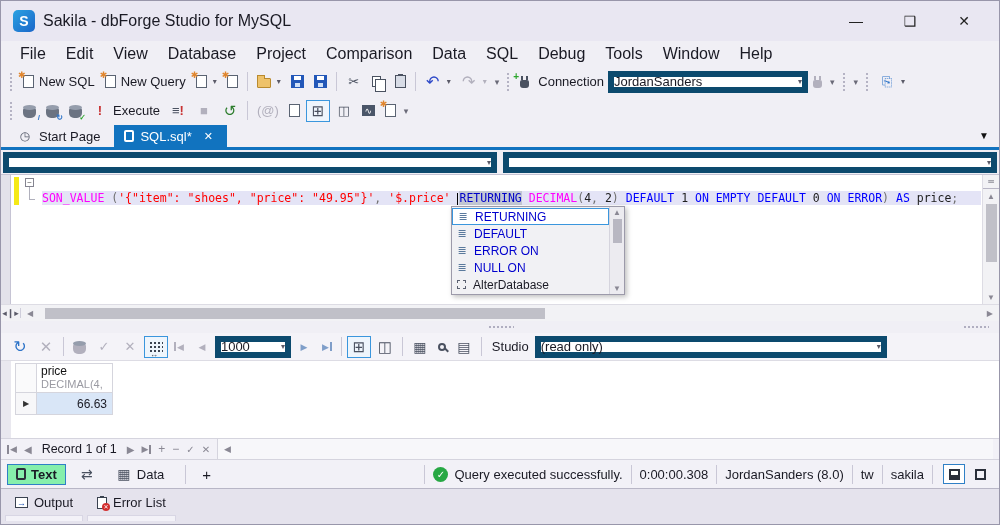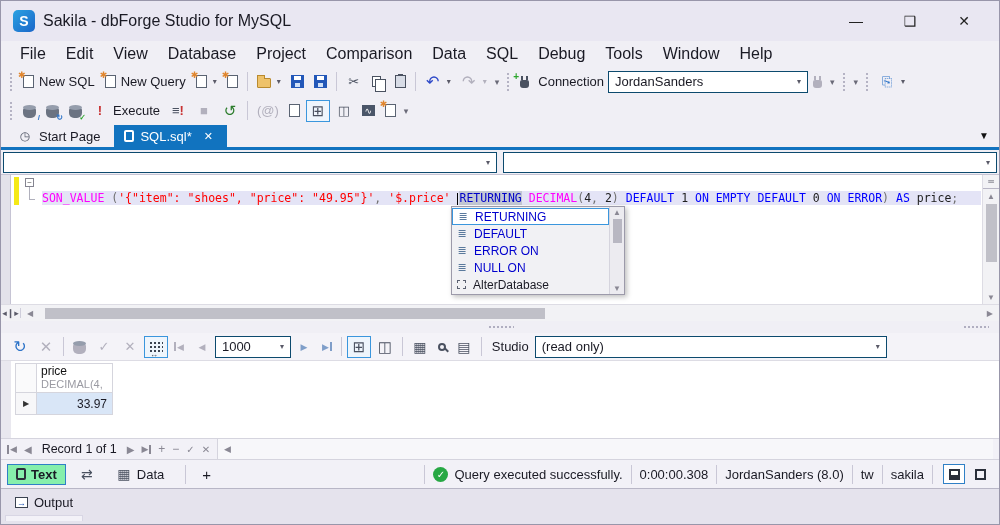--- a/index.html
+++ b/index.html
@@ -46,21 +46,21 @@
   .i-plug{width:9px;height:8px;background:#4a5160;border-radius:2px 2px 3px 3px;position:relative;margin-top:4px;flex:0 0 9px;}
   .i-plug::before{content:"";position:absolute;top:-4px;left:1px;width:2px;height:4px;background:#4a5160;}
   .i-plug::after{content:"";position:absolute;top:-4px;right:1px;width:2px;height:4px;background:#4a5160;}
   .i-plug.add .plus{position:absolute;top:-9px;left:-7px;color:#2aa52a;font-size:10px;font-weight:bold;}
   .i-plug.gray{background:#b2b0bd;} .i-plug.gray::before,.i-plug.gray::after{background:#b2b0bd;}
   .i-mag{width:8px;height:8px;border:2px solid #4a5160;border-radius:50%;position:relative;flex:0 0 8px;}
   .i-mag::after{content:"";position:absolute;width:5px;height:2px;background:#4a5160;transform:rotate(45deg);right:-5px;bottom:-2px;}
   .i-dots{width:14px;height:11px;background-image:radial-gradient(circle,#3a4250 1.1px,transparent 1.2px);background-size:4px 4px;position:relative;}
   .i-dots::after{content:"↔";position:absolute;left:1px;bottom:-7px;font-size:8px;color:#3a4250;}
   .tgl{display:inline-flex;align-items:center;justify-content:center;width:24px;height:22px;border:1px solid #3a96dd;background:#eef5fc;margin:0 1px;}
-  .cbx{display:flex;align-items:center;justify-content:space-between;background:#fff;border:1px solid #0c4a6e;height:22px;padding:0 6px;font-size:13px;}
+  .cbx{display:flex;align-items:center;justify-content:space-between;background:#fff;border:6px solid #0c4a6e;height:22px;padding:0 0;font-size:13px;}
   .nav-first,.nav-last{display:flex;align-items:center;font-size:9px;}
   .nav-first::before{content:"";width:2px;height:9px;background:currentColor;margin-right:1px;}
   .nav-last::after{content:"";width:2px;height:9px;background:currentColor;margin-left:1px;}
   
   .tabrow{height:25px;display:flex;align-items:flex-end;border-bottom:3px solid #1173bf;flex:0 0 25px;padding-left:6px;position:relative;}
   .doctab{display:flex;align-items:center;gap:6px;font-size:13px;padding:3px 14px 3px 10px;height:22px;}
   .doctab.active{background:#1173bf;color:#fff;}
   .i-tabdoc{width:10px;height:12px;border:2px solid #fff;border-radius:2px;}
   .tab-close{font-size:11px;color:#fff;margin-left:6px;}
   .tabrow-arr{position:absolute;right:10px;top:5px;font-size:10px;color:#111;}
@@ -451,21 +451,21 @@
   </div>
 
   <div class="gridarea">
     <div class="grid">
       <div class="g-corner"></div>
       <div class="g-head">
         <div class="cname">price</div>
         <div class="ctype">DECIMAL(4, 2)</div>
       </div>
       <div class="g-rowsel">▶</div>
-      <div class="g-cell">33.97</div>
+      <div class="g-cell">66.63</div>
     </div>
   </div>
 
   <div class="recnav">
     <span class="nav-first">◀</span>
     <span>◀</span>
     <span class="rectext">Record 1 of 1</span>
     <span>▶</span>
     <span class="nav-last">▶</span>
     <span style="font-size:12px;">+</span>
@@ -516,15 +516,24 @@
   </div>
 
   <div class="bottompanel">
     <div class="btab">
       <div class="row">
         <span class="i-out">→</span>
         <span>Output</span>
       </div>
       <div class="strip"></div>
     </div>
+    <div class="btab">
+      <div class="row">
+        <span class="i-clip">
+            <span class="err">✕</span>
+          </span>
+        <span>Error List</span>
+      </div>
+      <div class="strip"></div>
+    </div>
   </div>
 
 </div>
 
 </body></html>

